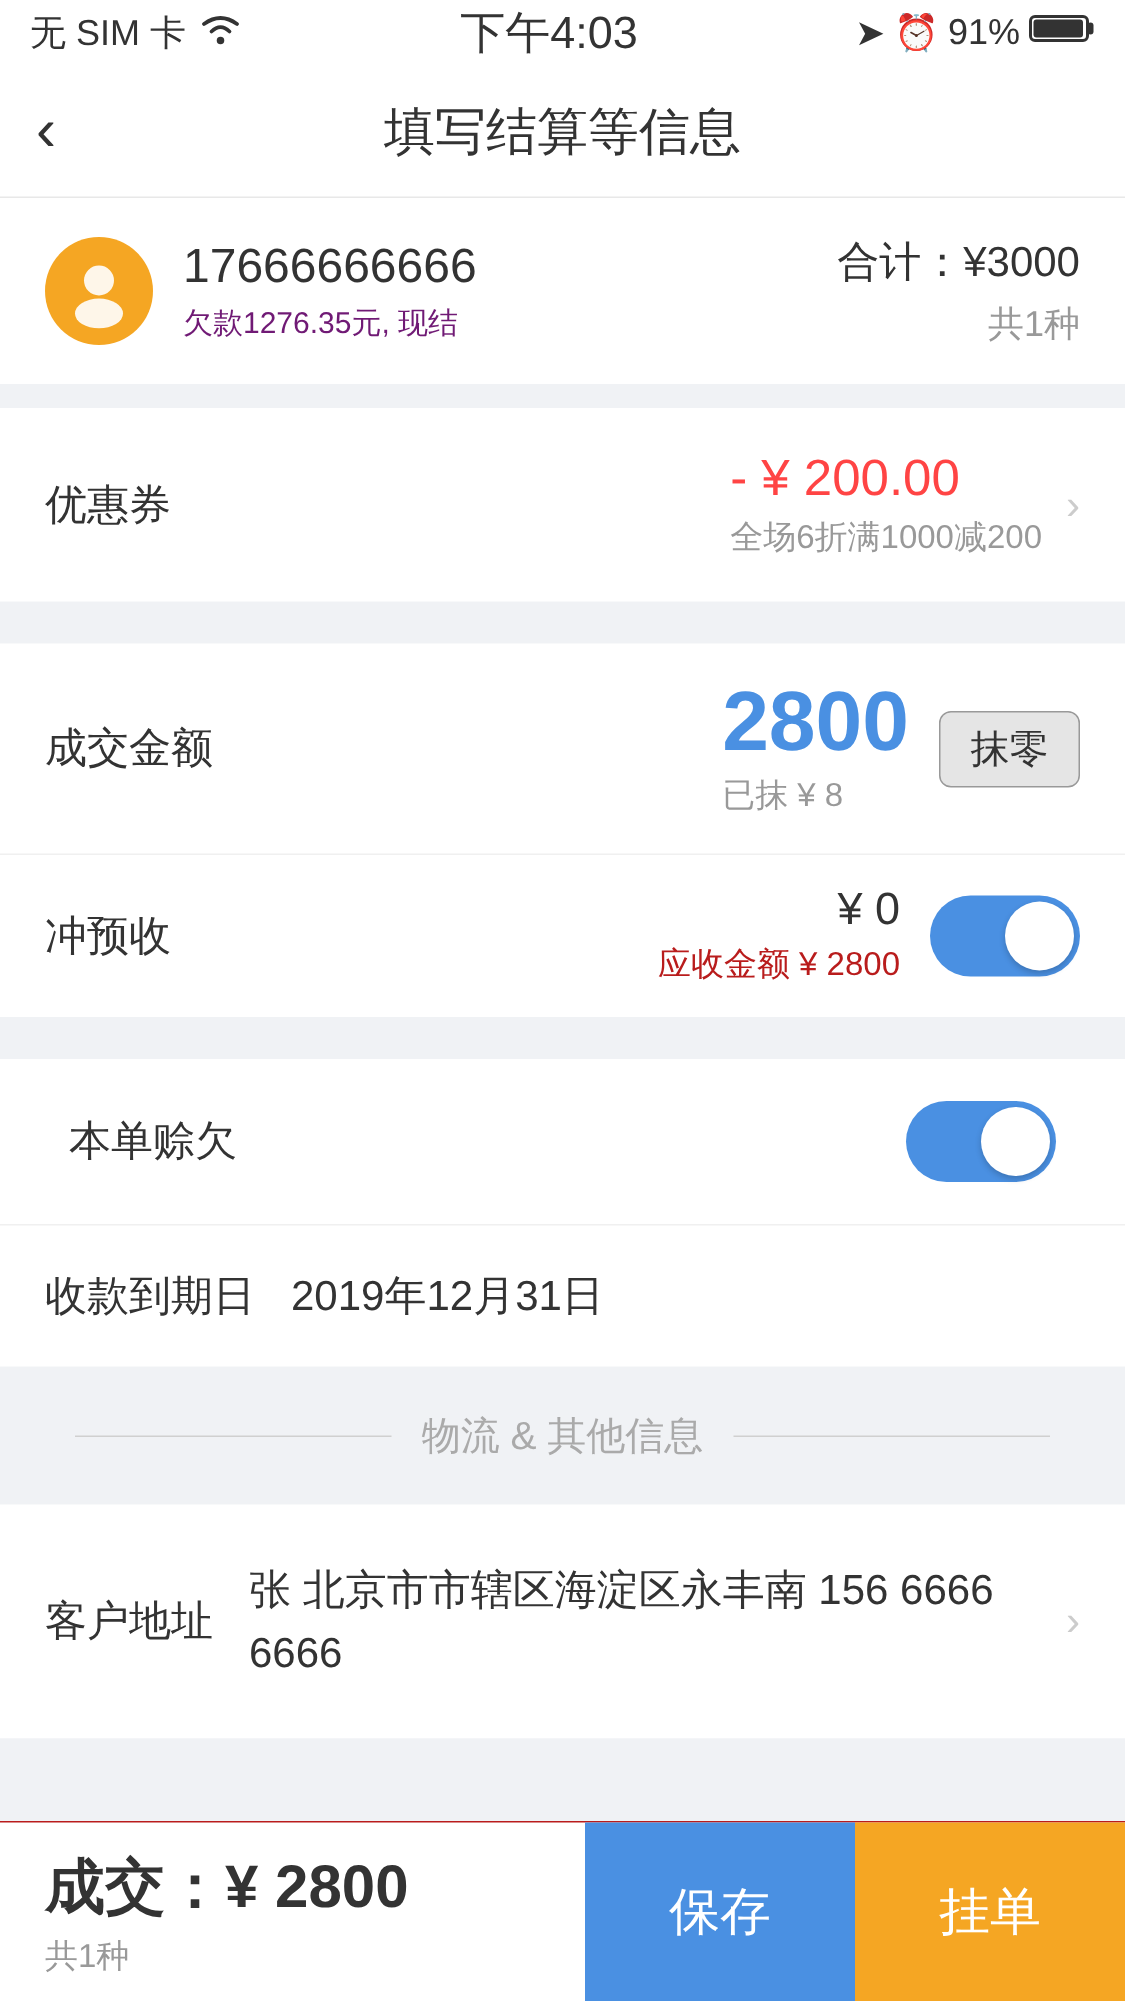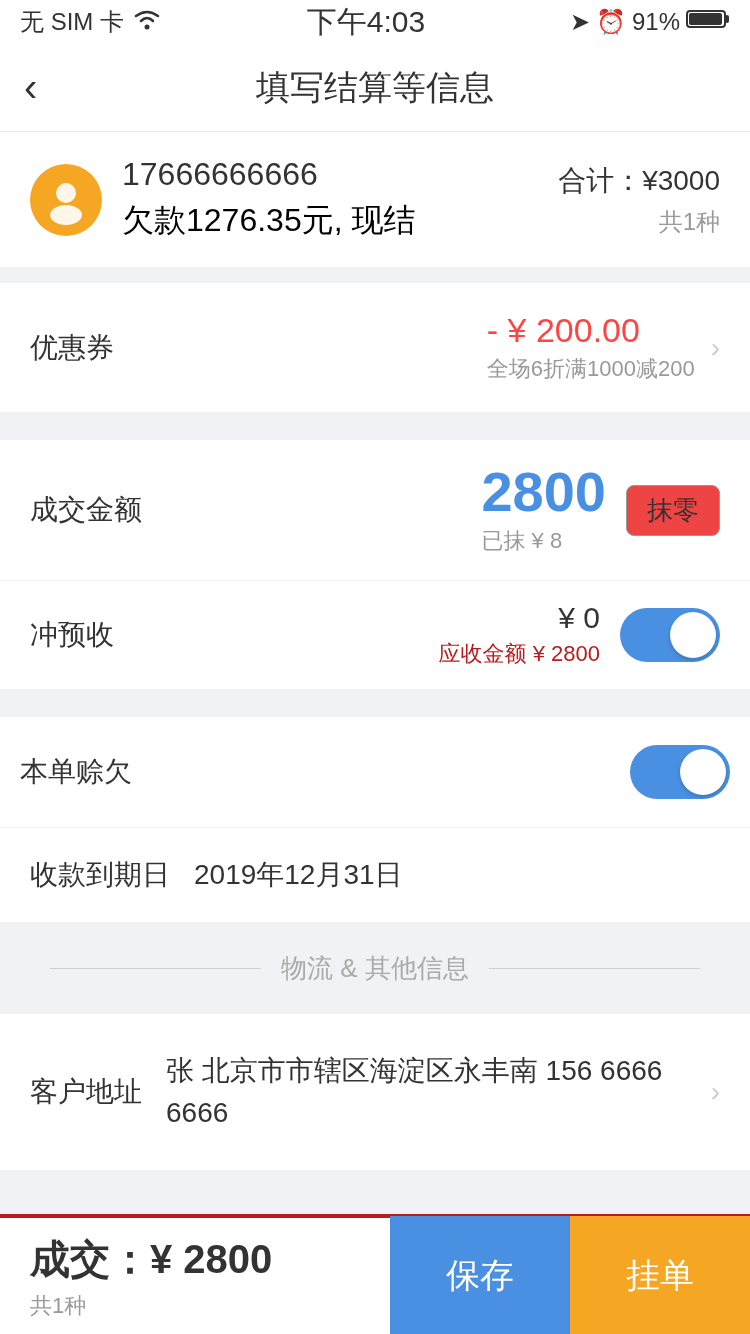--- a/index.html
+++ b/index.html
@@ -72,21 +72,21 @@
       border-radius: 50%;
       background: #f5a623;
       display: flex;
       align-items: center;
       justify-content: center;
       overflow: hidden;
     }
     .avatar svg { width: 50px; height: 50px; }
     .customer-info { }
     .customer-phone { font-size: 32px; font-weight: 500; color: #333; }
-    .customer-debt { font-size: 32px; color: #000000; margin-top: 6px; }
+    .customer-debt { font-size: 20px; color: #701a75; margin-top: 6px; }
     .customer-right { text-align: right; }
     .total-amount { font-size: 28px; font-weight: 500; color: #333; }
     .total-count { font-size: 24px; color: #999; margin-top: 6px; }
 
     
     .section {
       background: #fff;
       margin-bottom: 12px;
     }
 
@@ -117,21 +117,21 @@
     .deal-label { font-size: 28px; color: #333; }
     .deal-right { display: flex; align-items: center; gap: 20px; }
     .deal-value { font-size: 56px; font-weight: 600; color: #4a90e2; line-height: 1; }
     .deal-sub { font-size: 22px; color: #999; margin-top: 6px; }
     .round-btn {
       border: 1px solid #999;
       border-radius: 8px;
       padding: 7px 20px;
       font-size: 26px;
       color: #333;
-      background: #ef4444;
+      background: #e5e5e5;
       cursor: pointer;
     }
 
     
     .prepay-row {
       display: flex;
       align-items: center;
       justify-content: space-between;
       padding: 20px 30px;
       border-top: 1px solid #f0f0f0;
@@ -167,21 +167,21 @@
     .gray-sep {
       height: 16px;
       background: #f0f2f5;
     }
 
     
     .credit-row {
       display: flex;
       align-items: center;
       justify-content: space-between;
-      padding: 28px 20px;
+      padding: 28px 46px;
       background: #fff;
     }
     .credit-label { font-size: 28px; color: #333; }
 
     
     .duedate-row {
       display: flex;
       align-items: center;
       padding: 28px 30px;
       background: #fff;
@@ -234,21 +234,21 @@
     
     .bottom-bar {
       position: fixed;
       bottom: 0;
       left: 0;
       width: 750px;
       height: 120px;
       background: #fff;
       display: flex;
       align-items: center;
-      border-top: 4px solid #b91c1c;
+      border-top: 1px solid #b91c1c;
     }
     .bottom-summary {
       flex: 1;
       padding: 0 30px;
     }
     .bottom-deal { font-size: 28px; color: #333; }
     .bottom-deal span { font-size: 40px; font-weight: 600; }
     .bottom-count { font-size: 22px; color: #999; margin-top: 4px; }
     .bottom-btn {
       height: 120px;

